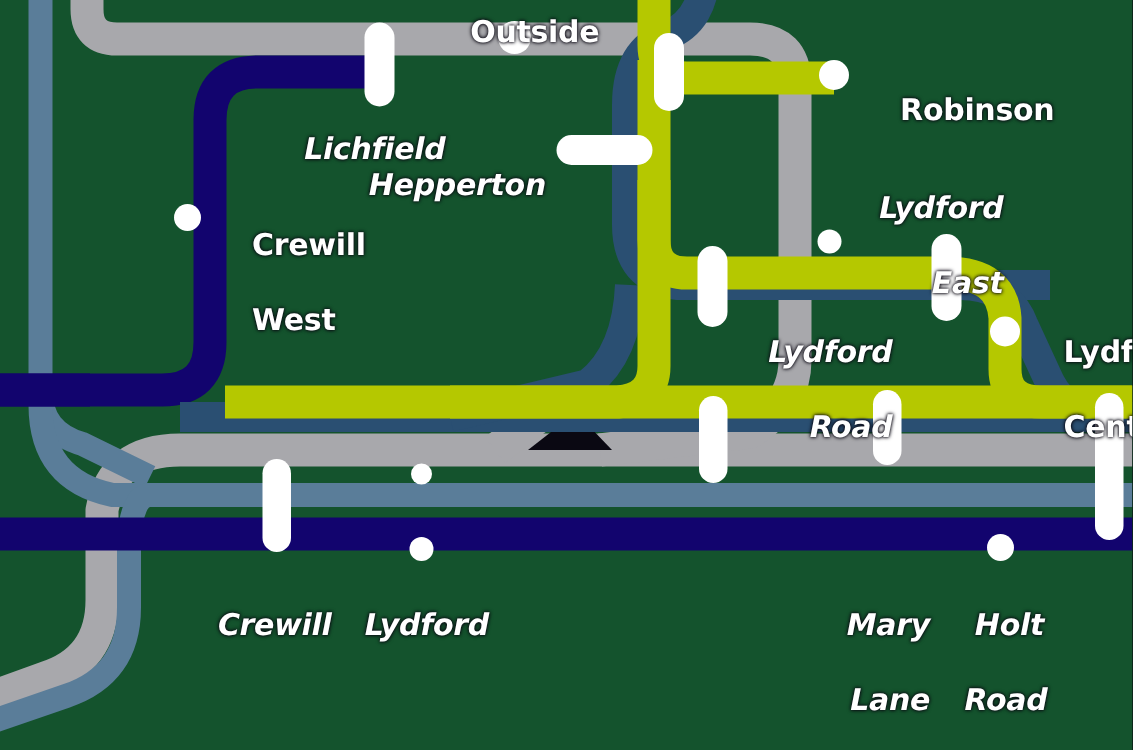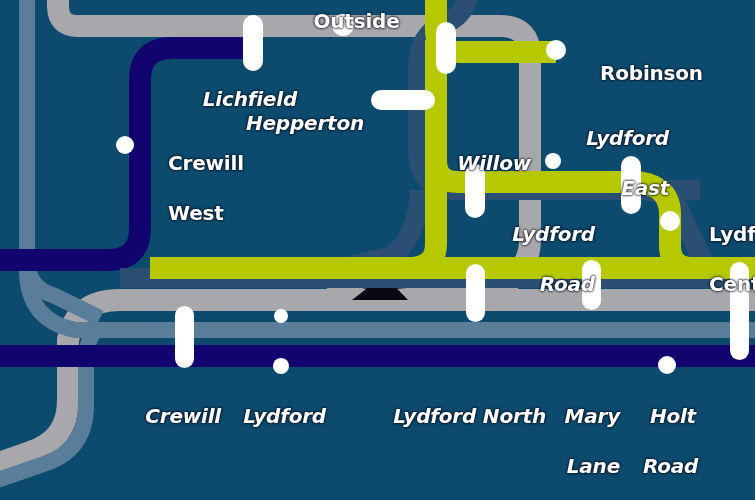--- a/index.html
+++ b/index.html
@@ -1,19 +1,19 @@
 <!DOCTYPE html>
 <html><head>
 <meta charset="utf-8">
 <style>
   html,body{margin:0;padding:0;background:#07060d;}
   #map-root{
     position:relative;
     width:755px;height:500px;
-    background:#0c4a6e;
+    background:#14532d;
     overflow:hidden;
     font-family:"DejaVu Sans", sans-serif;
   }
   #map-svg{position:absolute;left:0;top:0;width:755px;height:500px;display:block;}
   .label{
     position:absolute;
     color:#ffffff;
     font-family:"DejaVu Sans", sans-serif;
     font-weight:700;
     font-size:20px;
@@ -144,23 +144,20 @@
 
   <div class="label al-left" style="left:141px;top:126px;width:180px;">
     <span>Crewill</span><br>
     <span>West</span>
   </div>
 
   <div class="label al-left" style="left:573px;top:36px;width:180px;">
     <span>Robinson</span><br>
   </div>
 
-  <div class="label al-right" style="left:381px;top:126px;width:150px;">
-    <span>Willow</span>
-  </div>
 
   <div class="label al-right" style="left:509px;top:101px;width:160px;">
     <span>Lydford</span><br>
     <span>East</span>
   </div>
 
   <div class="label al-right" style="left:445px;top:197px;width:150px;">
     <span>Lydford</span><br>
     <span>Road</span>
   </div>
@@ -172,21 +169,21 @@
 
   <div class="label al-right" style="left:101px;top:379px;width:120px;">
     <span>Crewill</span>
   </div>
 
   <div class="label al-right" style="left:186px;top:379px;width:140px;">
     <span>Lydford</span><br>
   </div>
 
   <div class="label al-right" style="left:346px;top:379px;width:200px;">
-    <span>Lydford North</span><br>
+    <br>
   </div>
 
   <div class="label al-right" style="left:530px;top:379px;width:90px;">
     <span>Mary</span><br>
     <span>Lane</span>
   </div>
 
   <div class="label al-right" style="left:616px;top:379px;width:80px;">
     <span>Holt</span><br>
     <span>Road</span>

